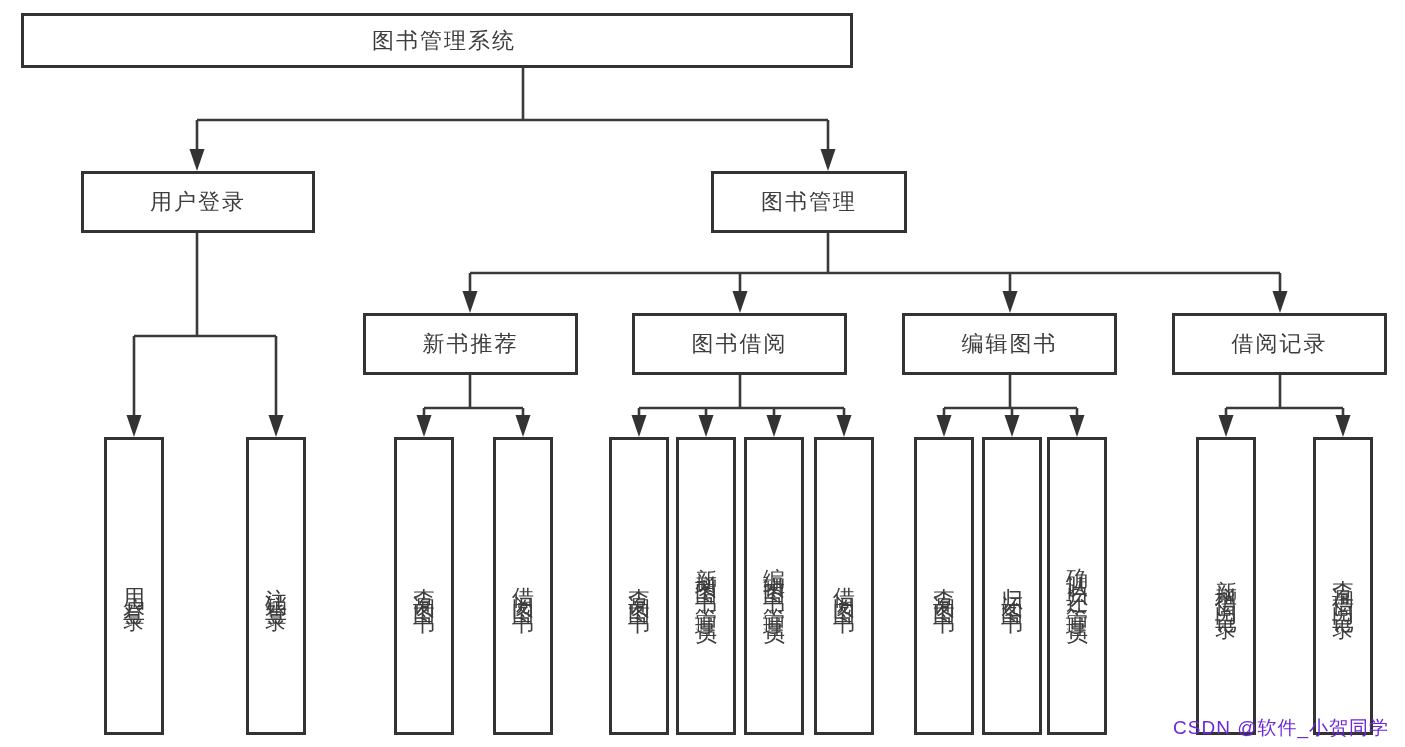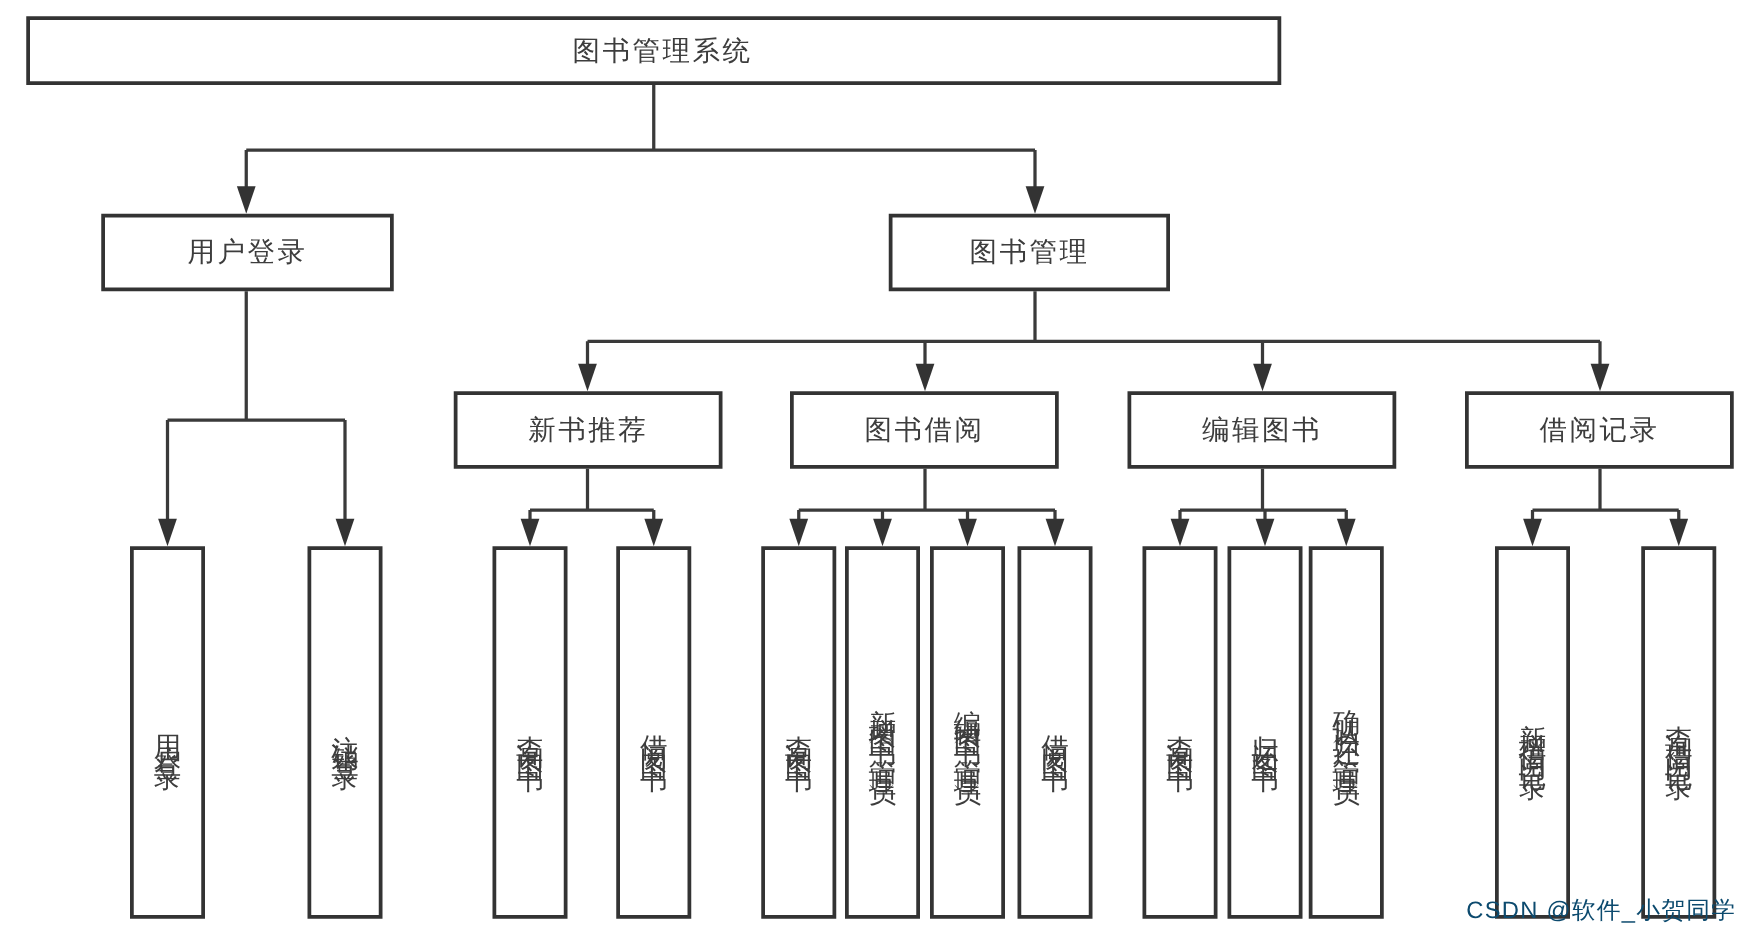--- a/index.html
+++ b/index.html
@@ -44,23 +44,23 @@
   }
   .vtext {
     writing-mode: vertical-rl;
     text-orientation: mixed;
     font-size: 22px;
     letter-spacing: 8px;
     line-height: 1.0;
     color: #3d3d3d;
   }
   
-  .n-root   { left: 21px;   top: 13px;  width: 1004px; height: 55px; padding-left: 14px; }
+  .n-root   { left: 21px;   top: 13px;  width: 832px; height: 55px; padding-left: 14px; }
   .n-l2a    { left: 81px;   top: 171px; width: 234px;  height: 62px; }
-  .n-l2b    { left: 711px;  top: 171px; width: 225px;  height: 62px; }
+  .n-l2b    { left: 711px;  top: 171px; width: 196px;  height: 62px; }
   .n-l3     { top: 313px; width: 215px; height: 62px; }
   .n-l3a    { left: 363px; text-align: right; }
   .n-l3b    { left: 632px; }
   .n-l3c    { left: 902px; }
   .n-l3d    { left: 1172px; }
   .leaf     { top: 437px; width: 60px; height: 298px; }
   .lf1  { left: 104px; }
   .lf2  { left: 246px; }
   .lf3  { left: 394px; }
   .lf4  { left: 493px; }
@@ -72,21 +72,21 @@
   .lf10 { left: 982px; }
   .lf11 { left: 1047px; }
   .lf12 { left: 1196px; }
   .lf13 { left: 1313px; }
   .watermark {
     position: absolute;
     right: 16px;
     bottom: 6px;
     font-size: 19px;
     letter-spacing: 1px;
-    color: #0c4a6e;
+    color: #6d28d9;
     z-index: 2;
     white-space: nowrap;
   }
 </style>
 </head>
 <body>
 
 <div class="canvas">
 
   <svg class="connectors" viewBox="0 0 1405 747" xmlns="http://www.w3.org/2000/svg">

